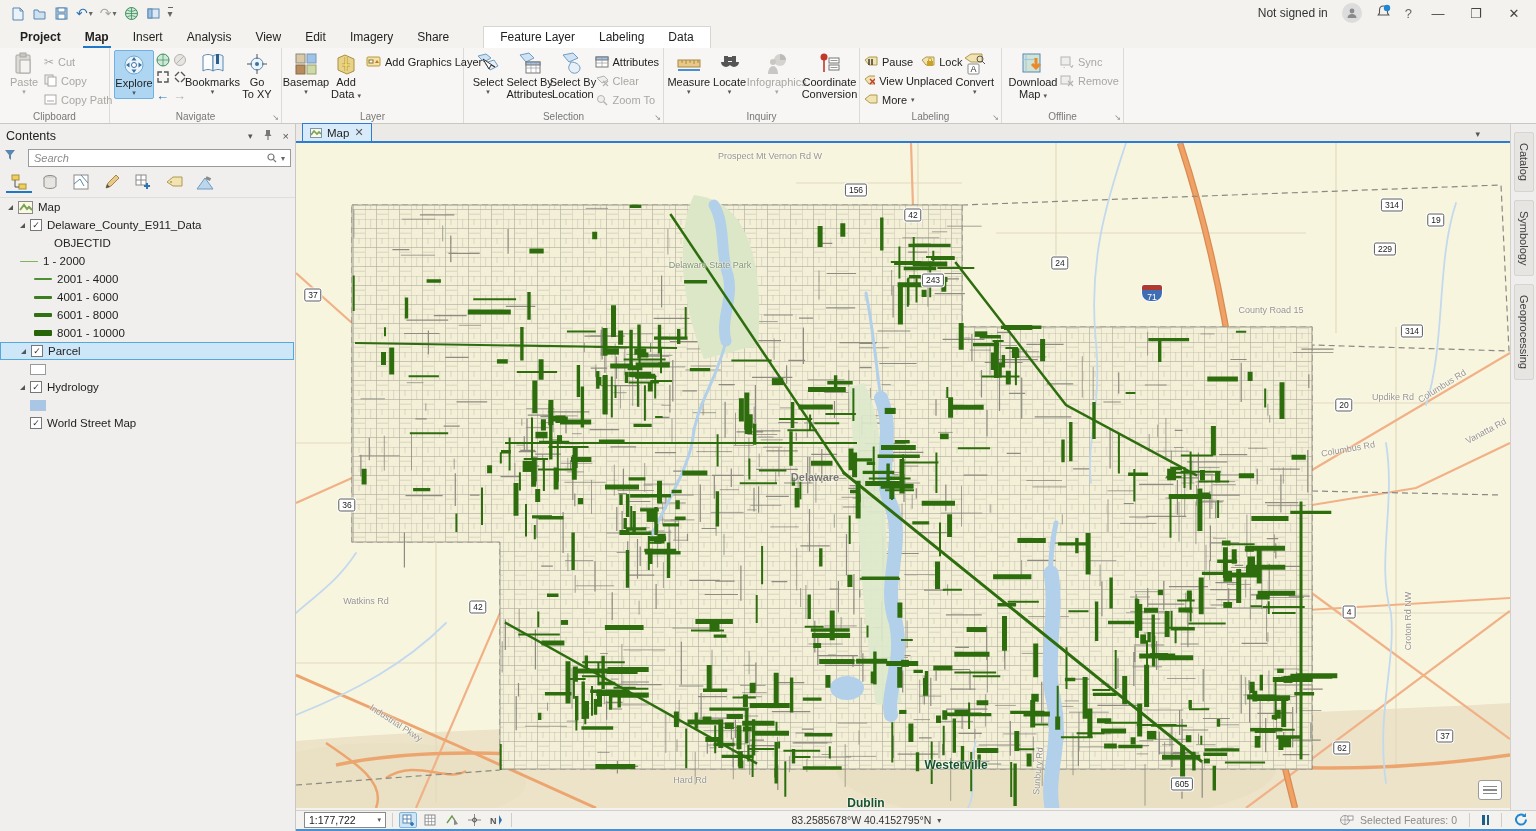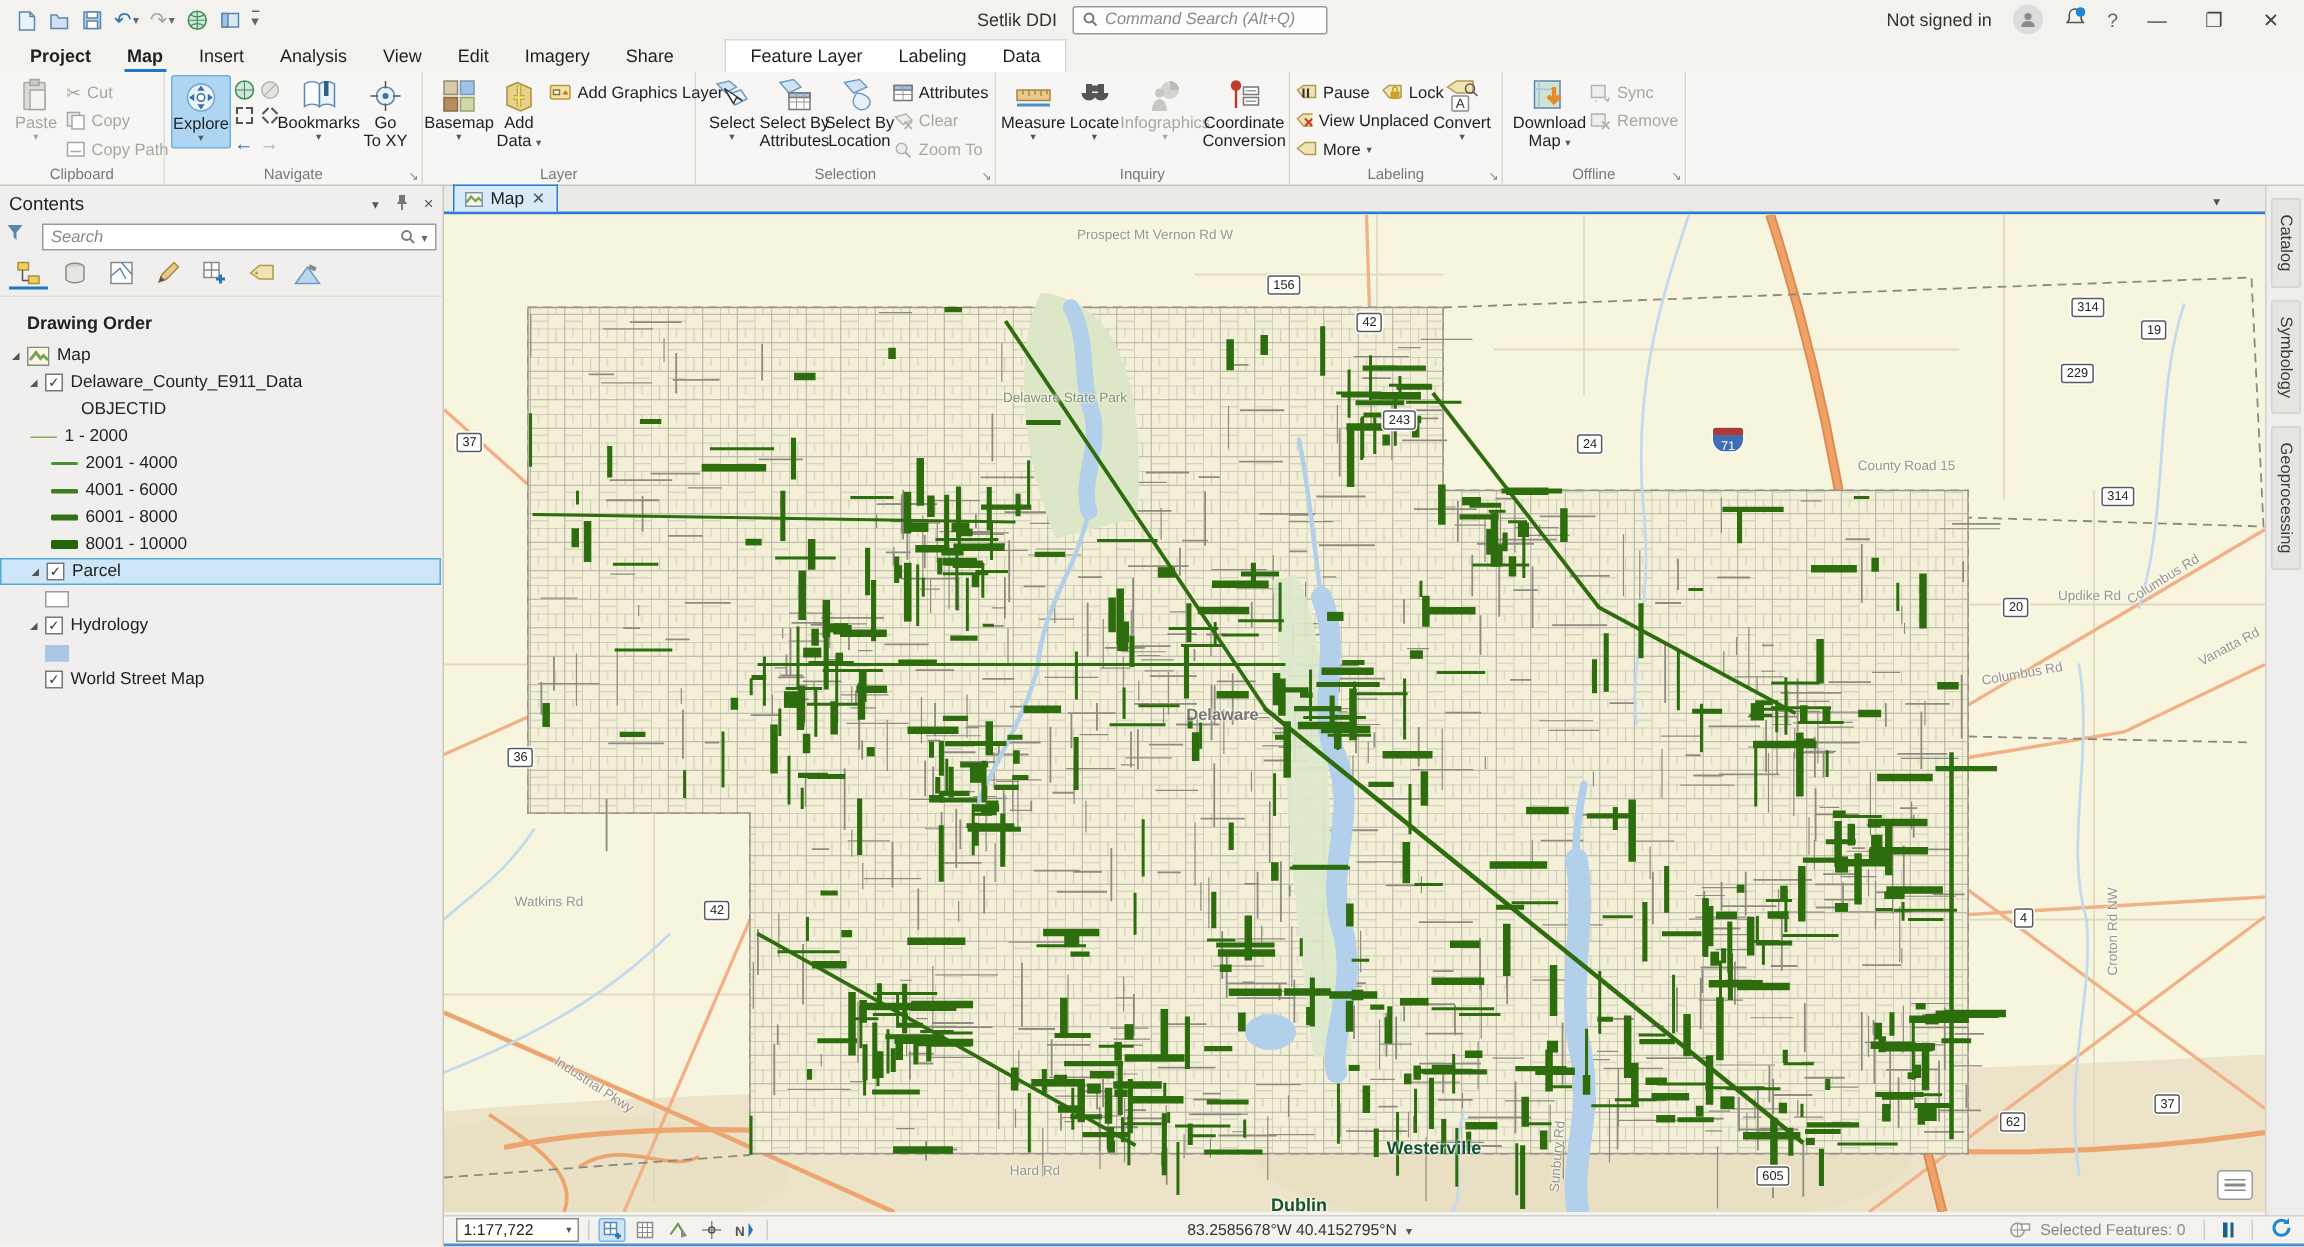--- a/index.html
+++ b/index.html
@@ -144,30 +144,20 @@
     <span class="qbtn">
         <svg width="15" height="15">
           <rect x="2" y="3" width="11" height="9" fill="#dce9f5" stroke="#5a87b0"></rect>
           <rect x="2" y="3" width="4" height="9" fill="#9fc3e8" stroke="#5a87b0"></rect>
         </svg>
       </span>
     <span class="qbtn">
         <span class="qchev" style="font-size:10px;border-top:1px solid #666">▾</span>
       </span>
   </div>
-  <div class="title-center">
-    <span class="app-title">Setlik DDI</span>
-    <div class="cmd-search">
-      <svg width="10" height="10">
-          <circle cx="4" cy="4" r="3" fill="none" stroke="#777" stroke-width="1.3"></circle>
-          <line x1="6.3" y1="6.3" x2="9" y2="9" stroke="#777" stroke-width="1.3"></line>
-        </svg>
-      <span class="ph">Command Search (Alt+Q)</span>
-    </div>
-  </div>
   <div class="title-right">
     <span class="signin">Not signed in</span>
     <span class="avatar">
         <svg width="12" height="12">
           <circle cx="6" cy="4" r="2.4" fill="#8a8a8a"></circle>
           <path d="M1.5,11c0-2.6 2-4 4.5-4s4.5,1.4 4.5,4z" fill="#8a8a8a"></path>
         </svg>
       </span>
     <span><svg width="15" height="15">
           <path d="M7.5,2c-2.4,0-4,1.8-4,4v3l-1.3,2h10.6l-1.3-2V6c0-2.2-1.6-4-4-4z" fill="none" stroke="#555" stroke-width="1.1"></path>
@@ -564,21 +554,20 @@
           </svg>
         </span>
       <span class="ctool">
           <svg width="18" height="15">
             <path d="M1,14l8,-11l8,11z" fill="#bcd6ee" stroke="#6f9cc0"></path>
             <rect x="10" y="2" width="5" height="3" transform="rotate(25 12 3)" fill="#8a8a8a"></rect>
           </svg>
         </span>
     </div>
 
-    <div class="dorder">Drawing Order</div>
 
     <div class="tree">
       <div class="trow" style="padding-left:6px">
         <span class="exp"></span>
         <svg width="15" height="13">
             <rect x="0.5" y="0.5" width="14" height="12" fill="#fdf8e4" stroke="#8a8a8a"></rect>
             <path d="M2,9l4,-5l3,4l2,-2l3,3" fill="none" stroke="#7aa35a" stroke-width="2"></path>
           </svg>
         <span>Map</span>
       </div>
@@ -791,21 +780,21 @@
               <div class="maplabel road" style="left: 70px; top: 458px;">Watkins Rd</div>
               <div class="maplabel road" style="left: 1112px; top: 478px; transform: translate(-50%, -50%) rotate(-90deg);">Croton Rd NW</div>
               <div class="maplabel road" style="left: 100px; top: 580px; transform: translate(-50%, -50%) rotate(33deg);">Industrial Pkwy</div>
               <div class="maplabel road" style="left: 394px; top: 637px;">Hard Rd</div>
               <div class="maplabel city" style="left: 660px; top: 622px;">Westerville</div>
               <div class="maplabel road" style="left: 742px; top: 628px; transform: translate(-50%, -50%) rotate(-85deg);">Sunbury Rd</div>
               <div class="maplabel city" style="left: 570px; top: 660px;">Dublin</div>
               <div class="shield" style="left: 560px; top: 47px;">156</div>
               <div class="shield" style="left: 617px; top: 72px;">42</div>
               <div class="shield" style="left: 637px; top: 137px;">243</div>
-              <div class="shield" style="left: 764px; top: 120px; margin-top: 33px;">24</div>
+              <div class="shield" style="left: 764px; top: 120px;">24</div>
               <div class="shield" style="left: 17px; top: 152px;">37</div>
               <div class="shield" style="left: 1096px; top: 62px;">314</div>
               <div class="shield" style="left: 1140px; top: 77px;">19</div>
               <div class="shield" style="left: 1089px; top: 106px;">229</div>
               <div class="shield" style="left: 1116px; top: 188px;">314</div>
               <div class="shield" style="left: 1048px; top: 262px;">20</div>
               <div class="shield" style="left: 51px; top: 362px;">36</div>
               <div class="shield" style="left: 182px; top: 464px;">42</div>
               <div class="shield" style="left: 1053px; top: 469px;">4</div>
               <div class="shield" style="left: 1046px; top: 605px;">62</div>

